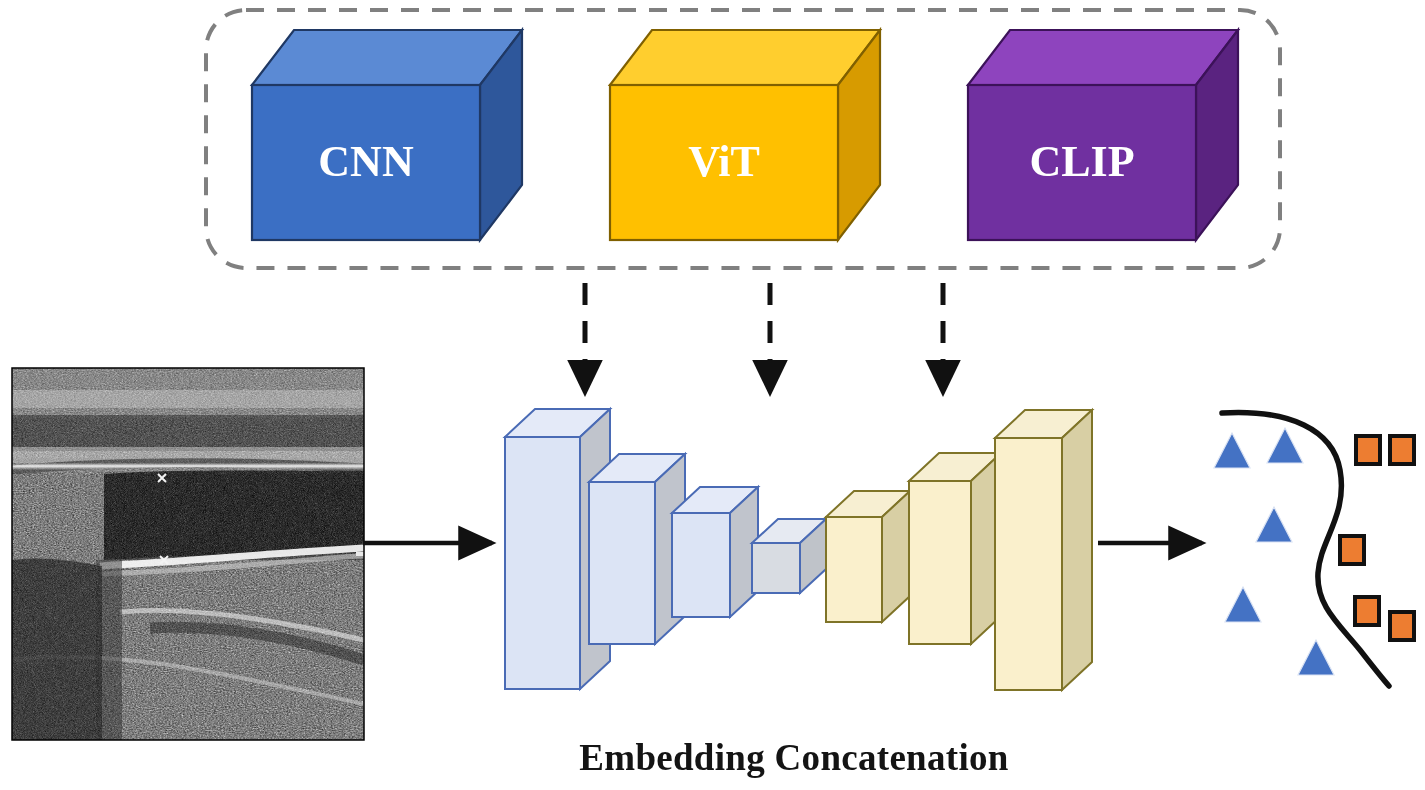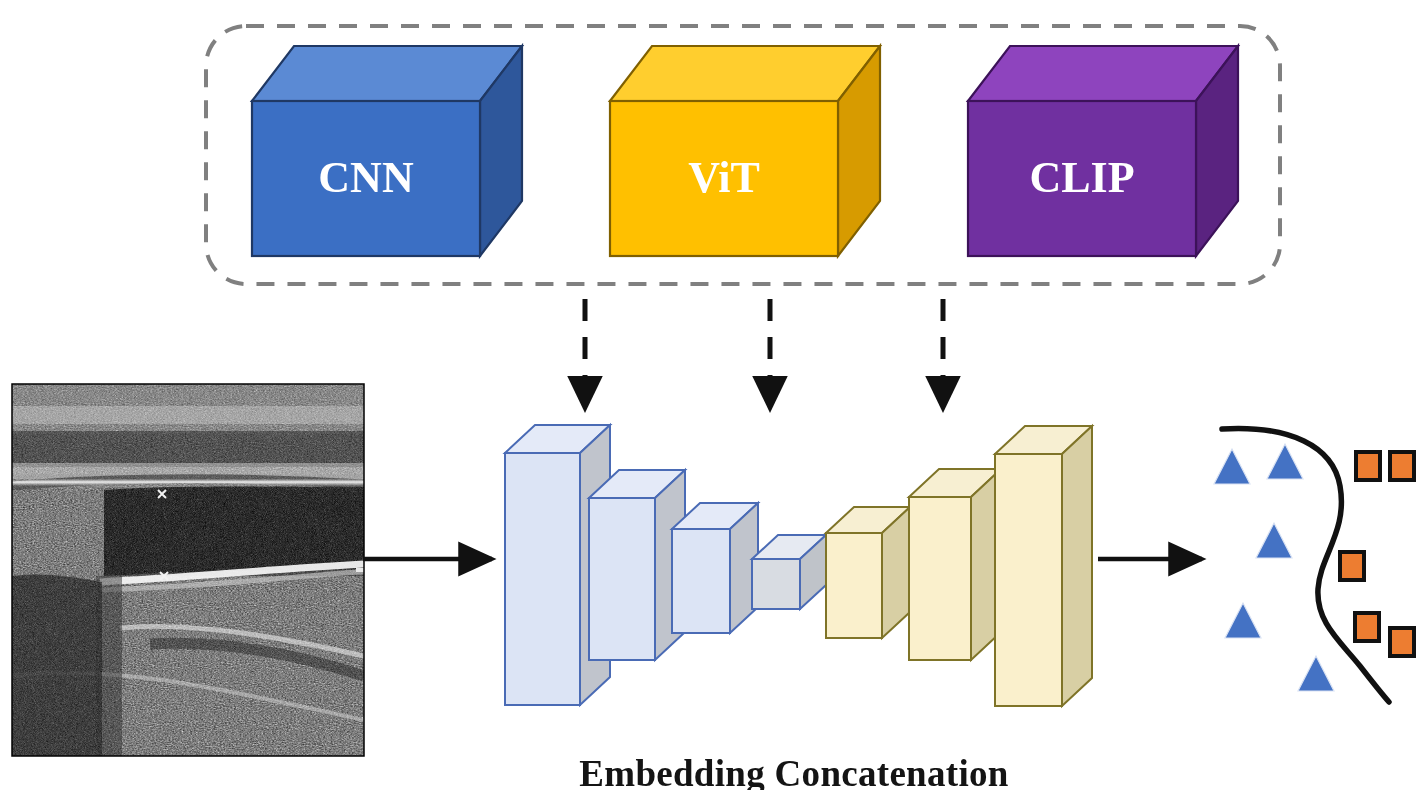--- a/index.html
+++ b/index.html
@@ -9,21 +9,21 @@
   }
   body {
     width: 1425px;
     height: 790px;
     position: relative;
     overflow: hidden;
     font-family: "Liberation Serif", "DejaVu Serif", serif;
   }
   #figure-root {
     position: absolute;
-    left: 0; top: 16px;
+    left: 0; top: 0;
     width: 1425px;
     height: 682px;
   }
   svg.figure-svg {
     position: absolute;
     left: 0; top: 0;
     width: 1425px;
     height: 790px;
     display: block;
   }

